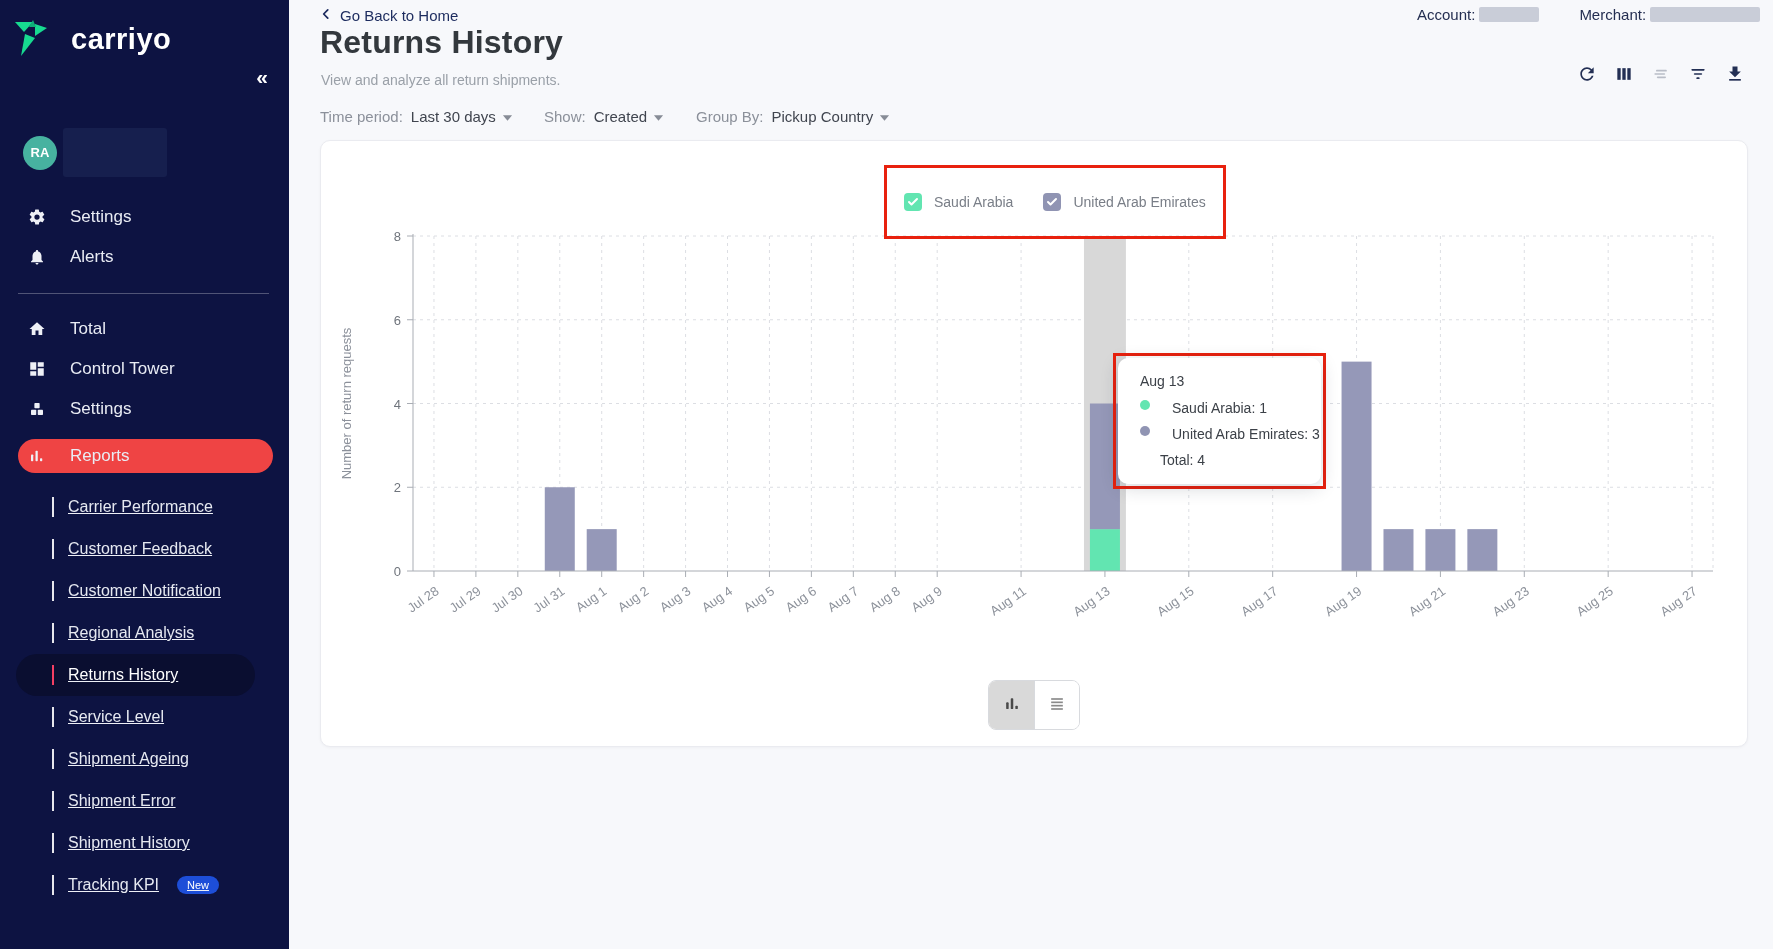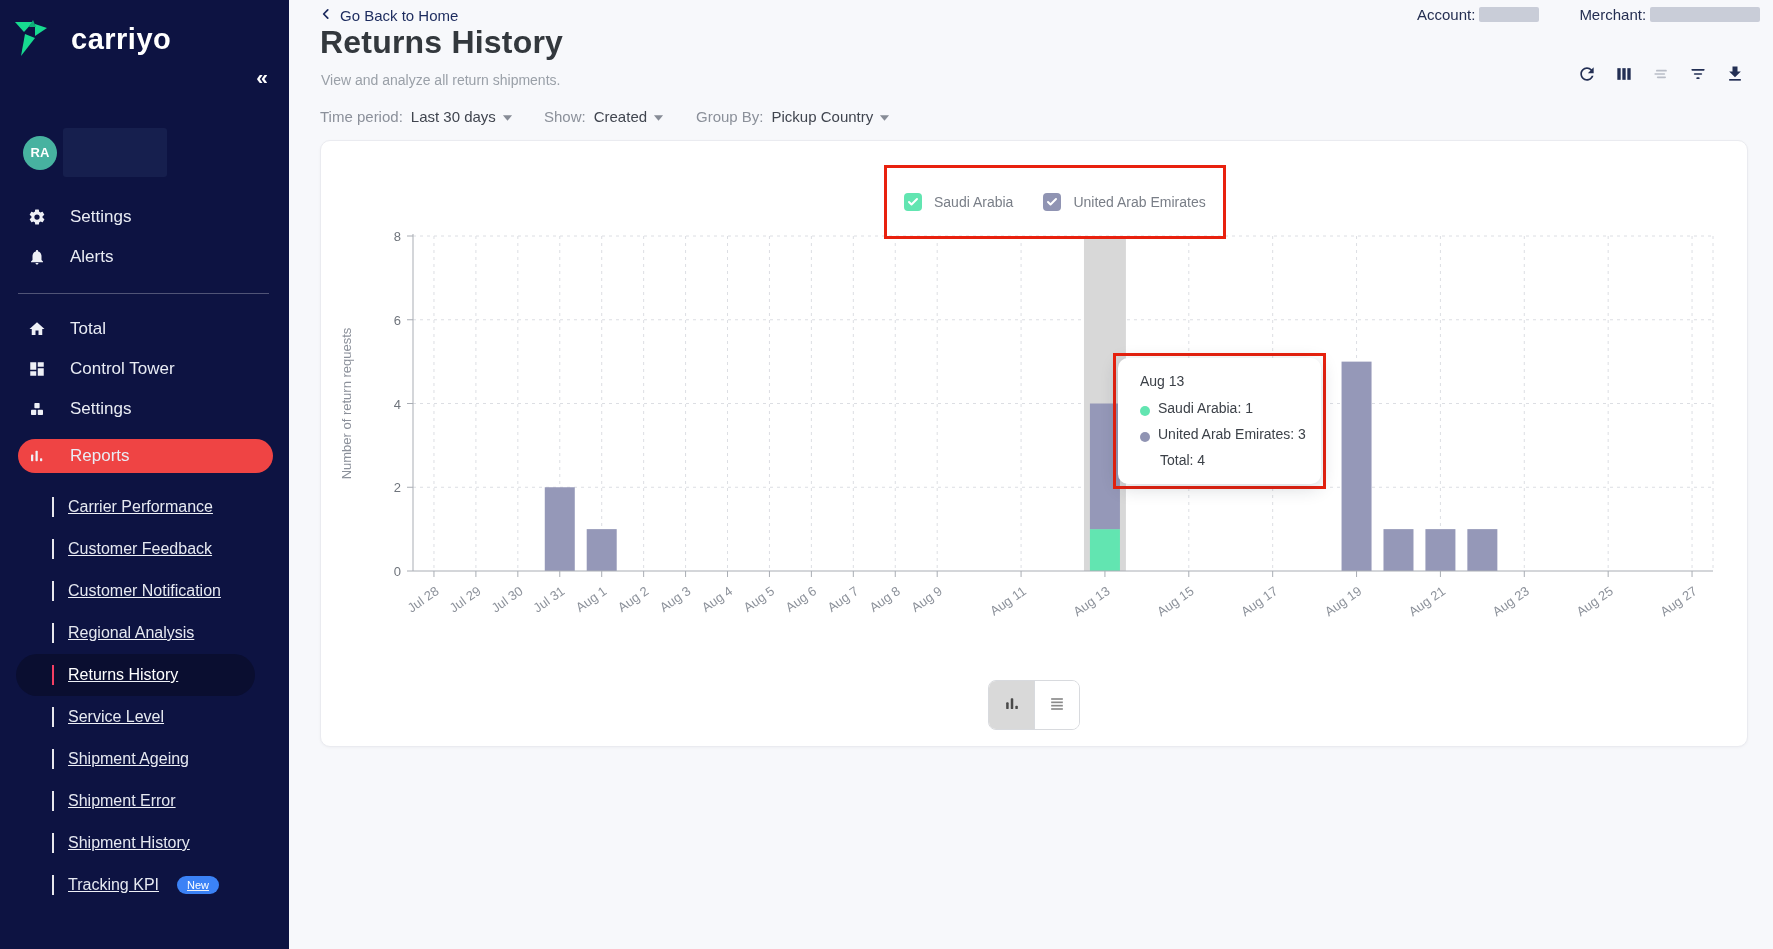--- a/index.html
+++ b/index.html
@@ -53,21 +53,21 @@
   .chart-svg { position:absolute; left:0; top:0; }
 
   .legend-annot { position:absolute; left:563px; top:24px; border:3px solid #e8210e; display:flex; align-items:center; gap:30px; padding:25px 17px; background:transparent; }
   .legend-item { display:flex; align-items:center; gap:12px; cursor:pointer; }
   .cbox { width:18px; height:18px; border-radius:4px; display:flex; align-items:center; justify-content:center; }
   .legend-label { font-size:14px; color:#797e87; }
 
   .tooltip-annot { position:absolute; left:792px; top:212px; width:213px; height:136px; border:3px solid #e8210e; padding:2px; }
   .tooltip-card { width:100%; height:100%; background:#fff; border-radius:10px; box-shadow:0 4px 18px rgba(30,40,60,.18); padding:15px 0 0 22px; }
   .tt-title { font-size:14px; color:#3c4148; margin-bottom:11px; }
-  .tt-row { display:flex; align-items:flex-end; gap:8px; font-size:14px; color:#3c4148; margin-bottom:10px; }
+  .tt-row { display:flex; align-items:flex-start; gap:22px; font-size:14px; color:#3c4148; margin-bottom:10px; }
   .tt-dot { width:10px; height:10px; border-radius:50%; flex:none; }
   .tt-total { font-size:14px; color:#3c4148; padding-left:20px; }
 
   .view-toggle { position:absolute; left:667px; top:539px; display:flex; border:1px solid #d8dade; border-radius:8px; overflow:hidden; background:#fff; }
   .vt-btn { width:45px; height:48px; display:flex; align-items:center; justify-content:center; background:#fff; border:none; cursor:pointer; }
   .vt-btn + .vt-btn { border-left:1px solid #d8dade; }
   .vt-btn.selected { background:#d9d9d9; }
 </style>
 </head>
 <body>
@@ -177,21 +177,21 @@
         <span class="sub-bar"></span>
         <span>Shipment Error</span>
       </div>
       <div class="sub-item">
         <span class="sub-bar"></span>
         <span>Shipment History</span>
       </div>
       <div class="sub-item">
         <span class="sub-bar"></span>
         <span>Tracking KPI</span>
-        <span class="badge" style="background: #3b82f6;">New</span>
+        <span class="badge" style="background: #1d4ed8;">New</span>
       </div>
     </div>
 </aside>
 
 <div class="main">
 
   <div class="back-link">
     <span>
       <svg width="14" height="14" viewBox="0 0 24 24" fill="none" stroke="#1c2b5e" stroke-width="3" stroke-linecap="round" stroke-linejoin="round">
           <polyline points="15,5 8,12 15,19"></polyline>

